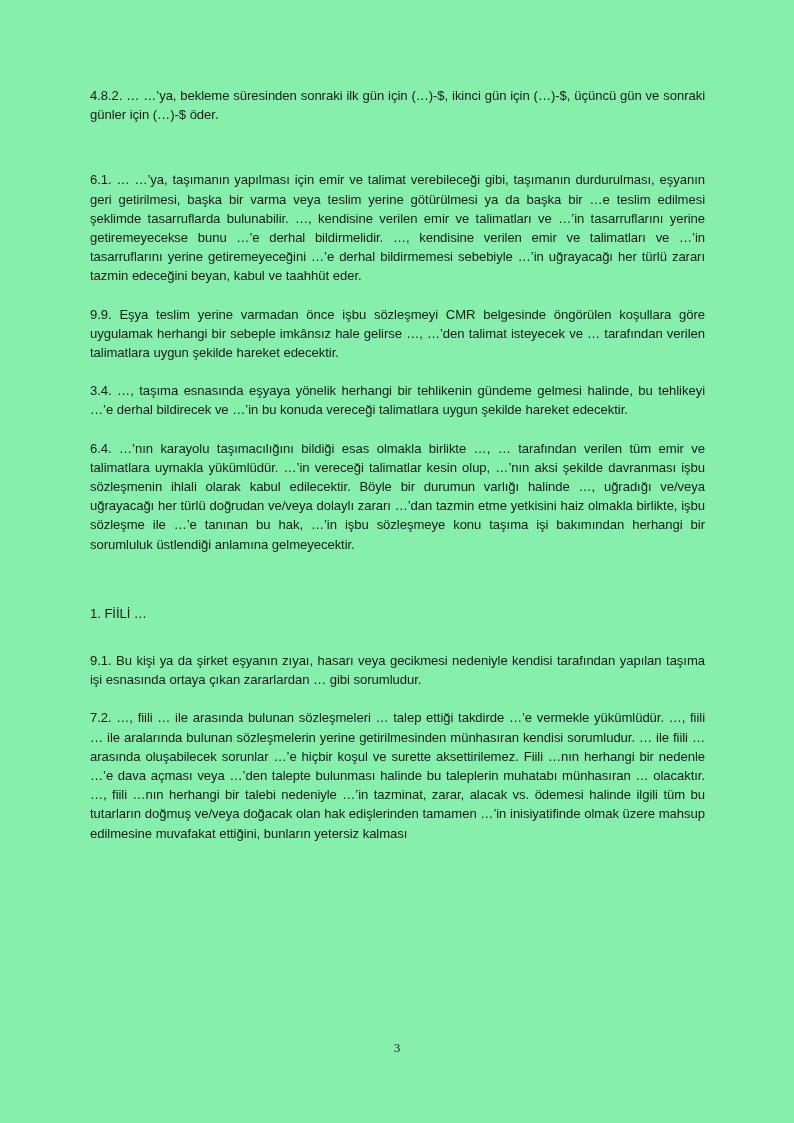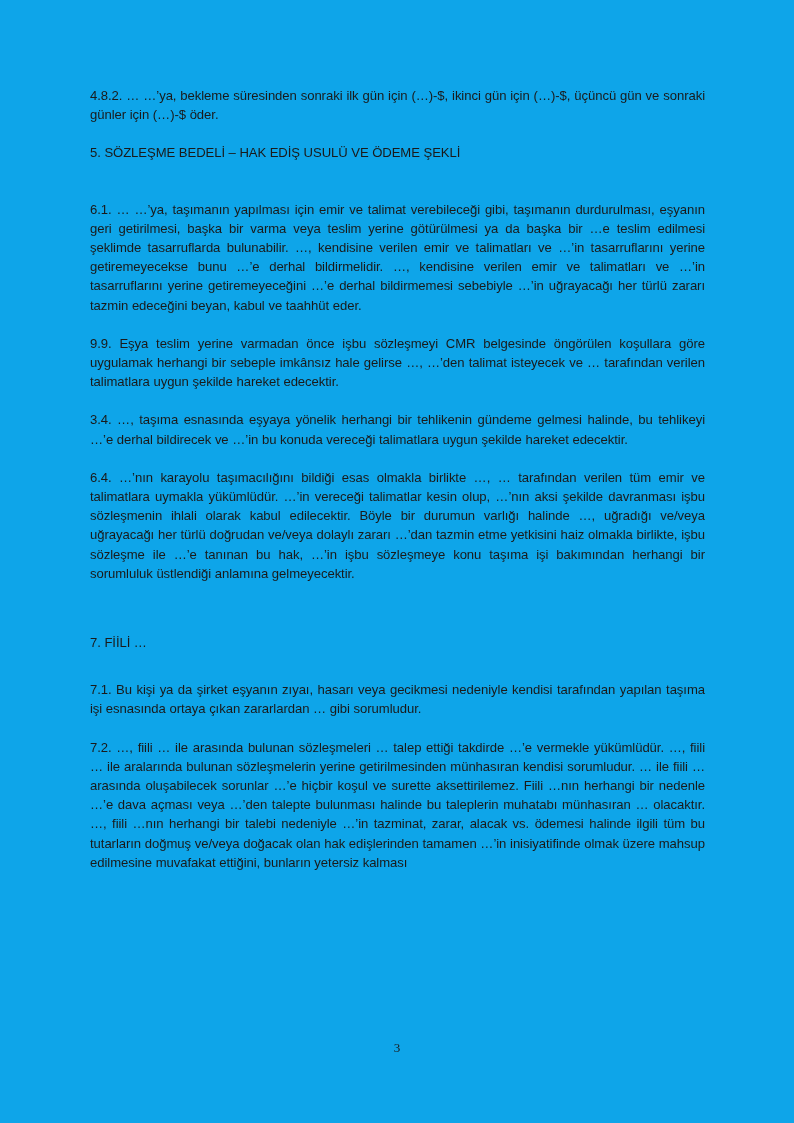--- a/index.html
+++ b/index.html
@@ -13,21 +13,21 @@
     position: relative;
     font-family: "Liberation Sans", "DejaVu Sans", sans-serif;
     color: #1a1a1a;
     overflow: hidden;
   }
   .page {
     position: absolute;
     left: 0; top: 0;
     width: 794px;
     height: 1123px;
-    background: #0ea5e9;
+    background: #86efac;
   }
   .content {
     position: absolute;
     left: 90px;
     top: 86px;
     width: 615px;
   }
   .para {
     font-size: 13.1px;
     line-height: 19.2px;
@@ -69,21 +69,20 @@
 <body>
 
 <div class="page">
 
   <div class="content">
 
     <p class="para last-line-left">4.8.2. … …’ya, bekleme süresinden sonraki ilk gün için (…)-$, ikinci gün için (…)-$, üçüncü gün ve sonraki günler için (…)-$ öder.</p>
 
     <div class="spacer-small"></div>
 
-    <p class="heading">5. SÖZLEŞME BEDELİ – HAK EDİŞ USULÜ VE ÖDEME ŞEKLİ</p>
 
     <div class="spacer-small"></div>
 
 
     <div class="spacer-small"></div>
 
 
     <div class="spacer-small"></div>
 
     <p class="para last-line-left">6.1. … …’ya, taşımanın yapılması için emir ve talimat verebileceği gibi, taşımanın durdurulması, eşyanın geri getirilmesi, başka bir varma veya teslim yerine götürülmesi ya da başka bir …e teslim edilmesi şeklimde tasarruflarda bulunabilir. …, kendisine verilen emir ve talimatları ve …’in tasarruflarını yerine getiremeyecekse bunu …’e derhal bildirmelidir. …, kendisine verilen emir ve talimatları ve …’in tasarruflarını yerine getiremeyeceğini …’e derhal bildirmemesi sebebiyle …’in uğrayacağı her türlü zararı tazmin edeceğini beyan, kabul ve taahhüt eder.</p>
@@ -95,28 +94,28 @@
     <div class="spacer-small"></div>
 
     <p class="para last-line-left">3.4. …, taşıma esnasında eşyaya yönelik herhangi bir tehlikenin gündeme gelmesi halinde, bu tehlikeyi …’e derhal bildirecek ve …’in bu konuda vereceği talimatlara uygun şekilde hareket edecektir.</p>
 
     <div class="spacer-small"></div>
 
     <p class="para last-line-left">6.4. …’nın karayolu taşımacılığını bildiği esas olmakla birlikte …, … tarafından verilen tüm emir ve talimatlara uymakla yükümlüdür. …’in vereceği talimatlar kesin olup, …’nın aksi şekilde davranması işbu sözleşmenin ihlali olarak kabul edilecektir. Böyle bir durumun varlığı halinde …, uğradığı ve/veya uğrayacağı her türlü doğrudan ve/veya dolaylı zararı …’dan tazmin etme yetkisini haiz olmakla birlikte, işbu sözleşme ile …’e tanınan bu hak, …’in işbu sözleşmeye konu taşıma işi bakımından herhangi bir sorumluluk üstlendiği anlamına gelmeyecektir.</p>
 
     <div class="spacer-big"></div>
 
-    <p class="heading">7. FİİLİ …</p>
+    <p class="heading">1. FİİLİ …</p>
 
     <div class="spacer-small"></div>
 
 
     <div class="spacer-small"></div>
 
-    <p class="para last-line-left">7.1. Bu kişi ya da şirket eşyanın zıyaı, hasarı veya gecikmesi nedeniyle kendisi tarafından yapılan taşıma işi esnasında ortaya çıkan zararlardan … gibi sorumludur.</p>
+    <p class="para last-line-left">9.1. Bu kişi ya da şirket eşyanın zıyaı, hasarı veya gecikmesi nedeniyle kendisi tarafından yapılan taşıma işi esnasında ortaya çıkan zararlardan … gibi sorumludur.</p>
 
     <div class="spacer-small"></div>
 
     <p class="para">7.2. …, fiili … ile arasında bulunan sözleşmeleri … talep ettiği takdirde …’e vermekle yükümlüdür. …, fiili … ile aralarında bulunan sözleşmelerin yerine getirilmesinden münhasıran kendisi sorumludur. … ile fiili … arasında oluşabilecek sorunlar …’e hiçbir koşul ve surette aksettirilemez. Fiili …nın herhangi bir nedenle …’e dava açması veya …’den talepte bulunması halinde bu taleplerin muhatabı münhasıran … olacaktır. …, fiili …nın herhangi bir talebi nedeniyle …’in tazminat, zarar, alacak vs. ödemesi halinde ilgili tüm bu tutarların doğmuş ve/veya doğacak olan hak edişlerinden tamamen …’in inisiyatifinde olmak üzere mahsup edilmesine muvafakat ettiğini, bunların yetersiz kalması</p>
 
   </div>
 
   <div class="page-number">3</div>
 
 </div>

